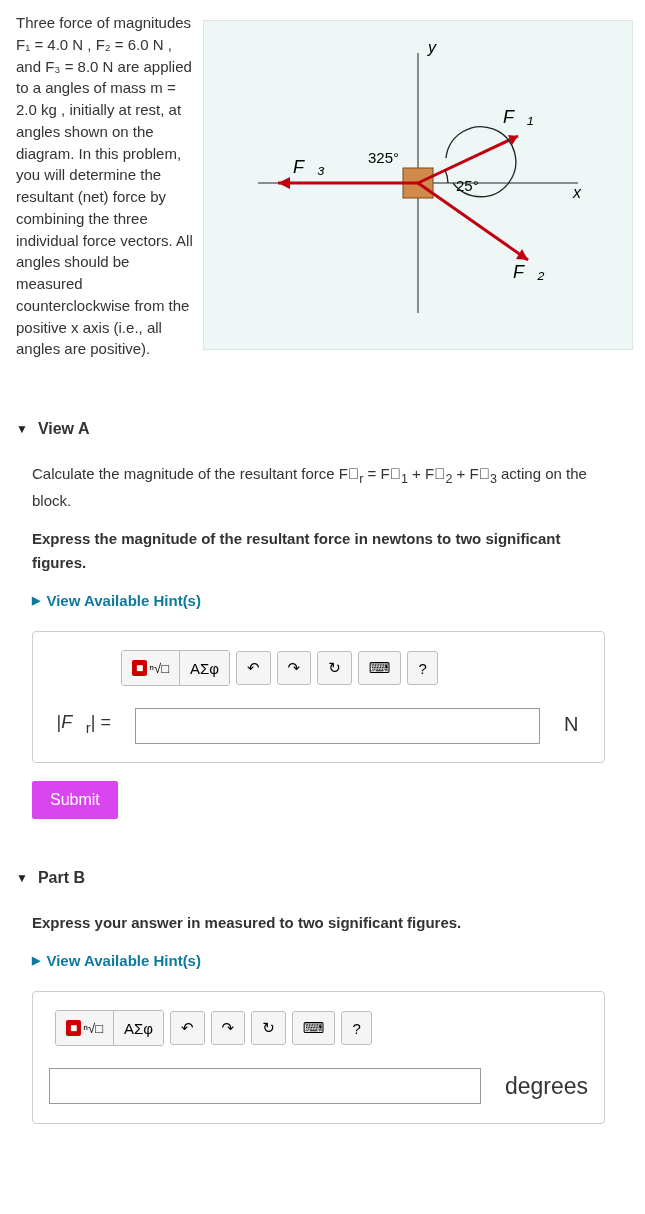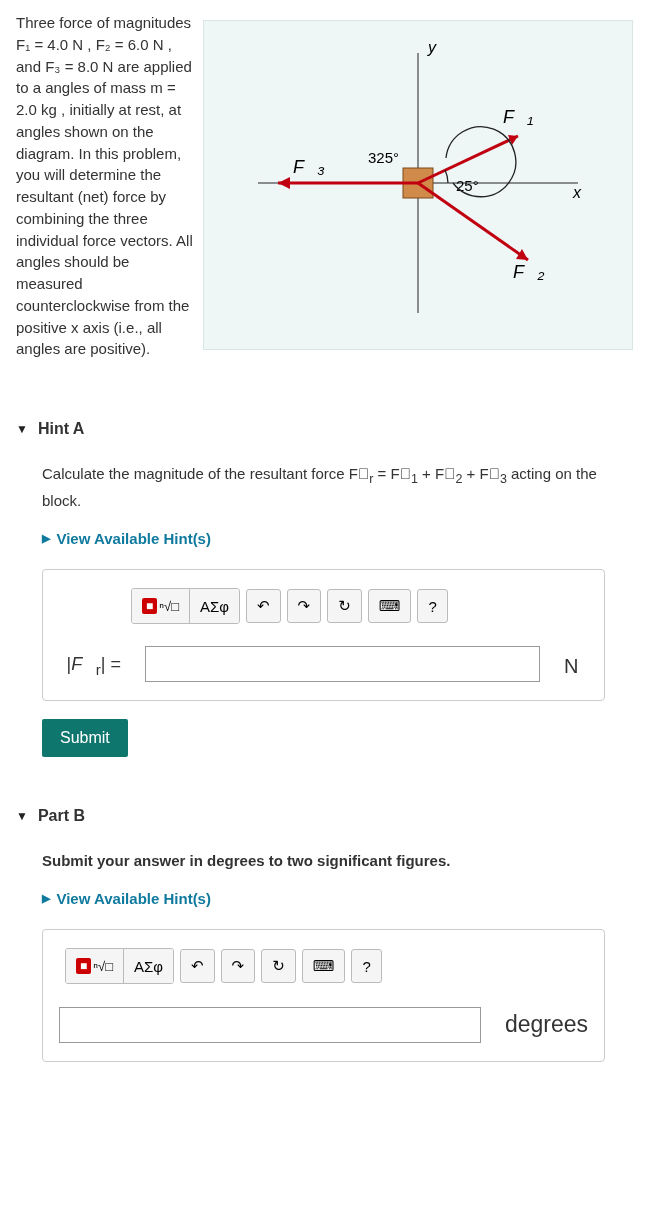--- a/index.html
+++ b/index.html
@@ -5,34 +5,34 @@
   * { box-sizing: border-box; margin: 0; padding: 0; }
   body { font-family: Arial, Helvetica, sans-serif; background: #fff; color: #333; width: 645px; }
   .problem-statement { padding: 12px 16px 0 16px; font-size: 15px; line-height: 1.45; }
   .problem-statement .ital { }
   .diagram-panel { background: #eef6f6; border: 1px solid #d8e6e6; margin: 8px 0 0 0; padding: 12px; display: inline-block; float: right; width: 430px; height: 330px; position: relative; margin-left: 10px; margin-right: -4px; }
   .diagram-panel svg { display: block; margin: 0 auto; }
   .clearfix::after { content: ""; display: block; clear: both; }
   .part-row { padding: 30px 16px 10px 16px; display: flex; align-items: center; gap: 10px; }
   .part-row .tri { font-size: 12px; color: #222; }
   .part-title { font-weight: bold; font-size: 16px; }
-  .part-body { padding: 0 40px 20px 42px; font-size: 15px; line-height: 1.6; }
+  .part-body { padding: 0 40px 20px 32px; font-size: 15px; line-height: 1.6; }
   .part-body p { margin: 14px 0; }
   .hints-link { color: #0f7a9e; font-weight: bold; cursor: pointer; display: flex; align-items: center; gap: 6px; margin: 12px 0 18px 0; }
   .hints-link .tri { font-size: 11px; }
   .answer-box { border: 1px solid #ccc; border-radius: 4px; padding: 18px 16px; margin-bottom: 18px; }
   .toolbar { display: flex; align-items: center; gap: 6px; margin-bottom: 22px; margin-left: 72px; }
   .tool-btn-group { display: flex; border: 1px solid #bbb; border-radius: 3px; overflow: hidden; }
   .tool-btn { background: #f5f5f5; border: none; border-right: 1px solid #bbb; padding: 6px 10px; font-size: 15px; cursor: pointer; display: flex; align-items: center; gap: 2px; height: 34px; }
   .tool-btn:last-child { border-right: none; }
-  .answer-line { display: flex; align-items: flex-end; gap: 24px; }
+  .answer-line { display: flex; align-items: flex-start; gap: 24px; }
   .answer-label { font-size: 18px; min-width: 62px; text-align: right; }
   .answer-input { flex: 1; height: 36px; border: 1px solid #999; padding: 4px 8px; font-size: 16px; }
   .answer-unit { font-size: 20px; min-width: 24px; }
-  .submit-btn { background: #0f766e; color: #fff; border: none; padding: 10px 18px; font-size: 16px; border-radius: 2px; cursor: pointer; }
+  .submit-btn { background: #d946ef; color: #fff; border: none; padding: 10px 18px; font-size: 16px; border-radius: 2px; cursor: pointer; }
   .spacer { height: 30px; }
   .part-b .toolbar { margin-left: 6px; }
 </style>
 </head>
 <body>
 
 <div class="problem-statement clearfix">
   <div class="diagram-panel">
     <svg width="400" height="300" viewBox="0 0 400 300">
 
@@ -71,28 +71,29 @@
   <span class="ital">m = 2.0 kg</span>
   <span>, initially at rest, at angles shown on the diagram. In this problem, you will determine the resultant (net) force by combining the three individual force vectors. All angles should be measured counterclockwise from the positive </span>
   <span class="ital">x</span>
   <span> axis (i.e., all angles are positive).</span>
 </div>
 
 <div class="spacer"></div>
 
 <div class="part-row">
   <span class="tri">▼</span>
-  <span class="part-title">Hint A</span>
+  <span class="part-title">View A</span>
 </div>
 <div class="part-body">
   <p>
     <span>Calculate the magnitude of the resultant force </span>
     <span class="ital">F⃗<sub>r</sub> = F⃗<sub>1</sub> + F⃗<sub>2</sub> + F⃗<sub>3</sub></span>
     <span> acting on the block.</span>
   </p>
+  <p><b>Express the magnitude of the resultant force in newtons to two significant figures.</b></p>
   <div class="hints-link">
     <span class="tri">▶</span>
     <span>View Available Hint(s)</span>
   </div>
 
   <div class="answer-box">
     <div class="toolbar">
       <div class="tool-btn-group">
         <button class="tool-btn">
             <span style="background:#c00;color:#fff;padding:1px 4px;border-radius:2px;font-size:12px">■</span>
@@ -114,21 +115,21 @@
   </div>
 
   <button class="submit-btn">Submit</button>
 </div>
 
 <div class="part-row">
   <span class="tri">▼</span>
   <span class="part-title">Part B</span>
 </div>
 <div class="part-body part-b">
-  <p><b>Submit your answer in degrees to two significant figures.</b></p>
+  <p><b>Express your answer in measured to two significant figures.</b></p>
   <div class="hints-link">
     <span class="tri">▶</span>
     <span>View Available Hint(s)</span>
   </div>
 
   <div class="answer-box">
     <div class="toolbar">
       <div class="tool-btn-group">
         <button class="tool-btn">
             <span style="background:#c00;color:#fff;padding:1px 4px;border-radius:2px;font-size:12px">■</span>

